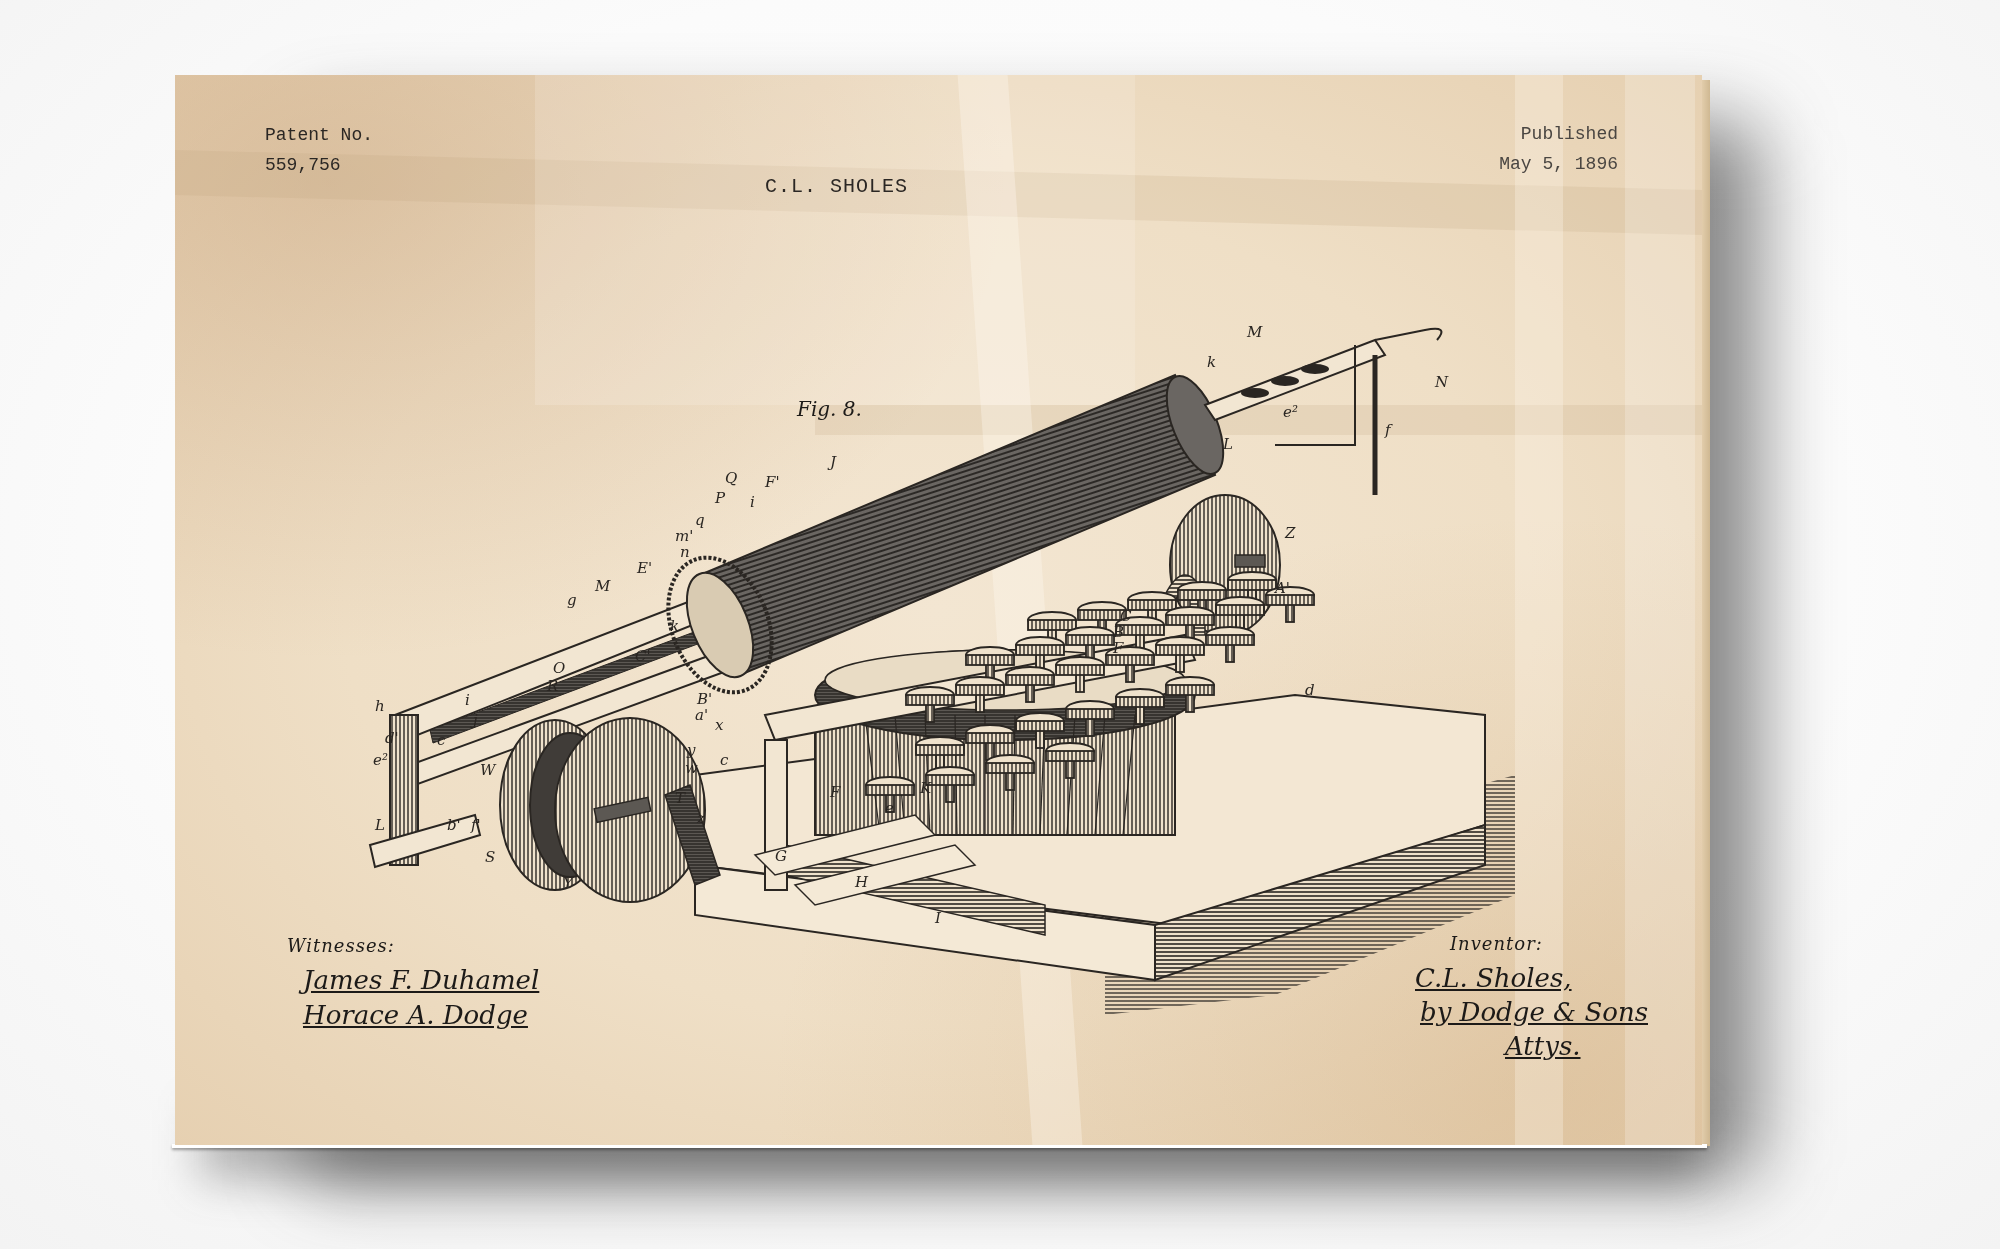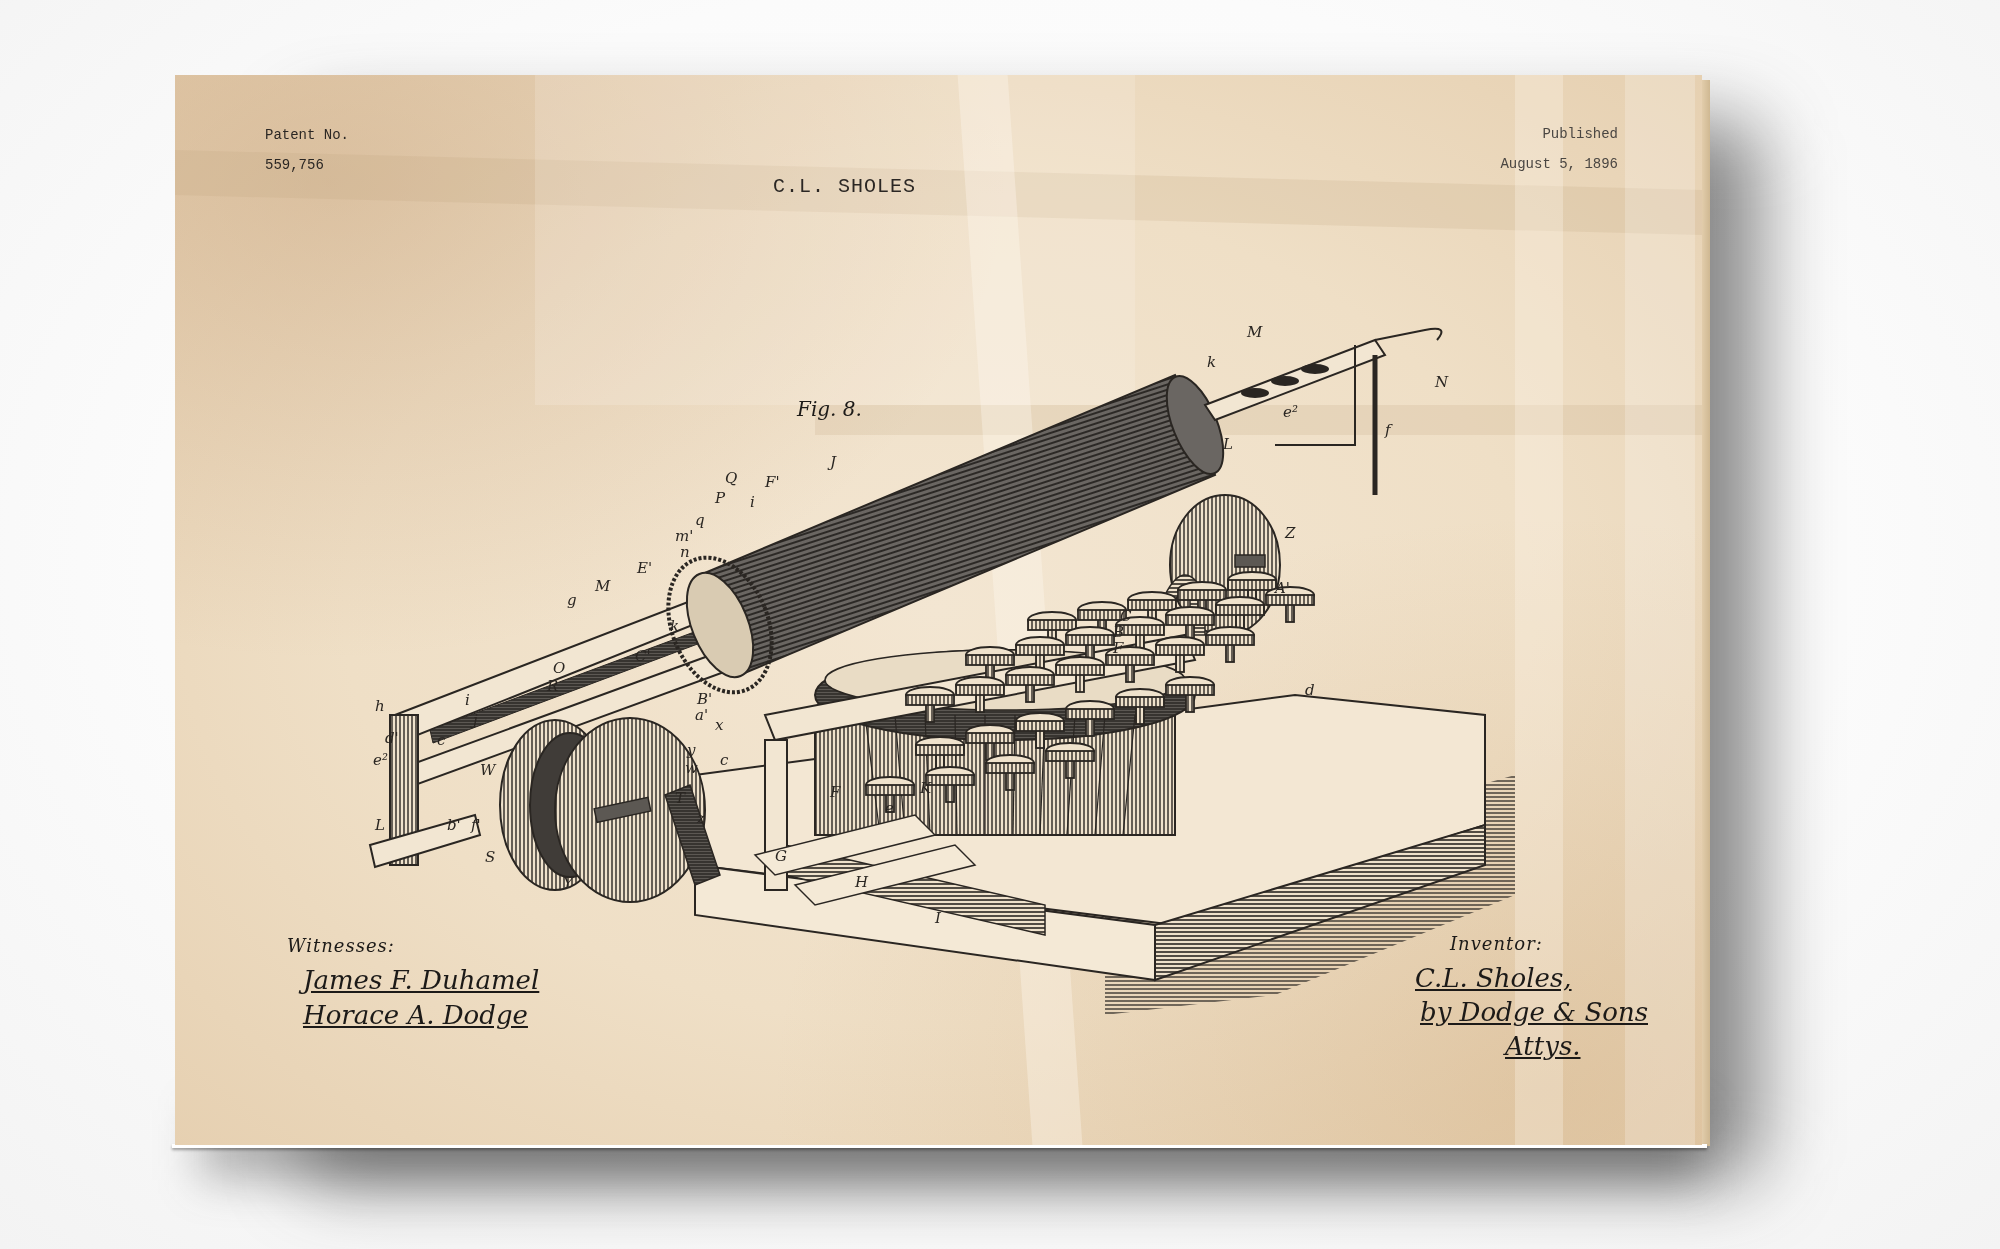--- a/index.html
+++ b/index.html
@@ -44,21 +44,21 @@
   .s2 { left:1340px; top:0; width:48px; height:1070px; background:rgba(255,250,240,0.30);}
   .s3 { left:0; top:95px; width:1527px; height:45px; transform:skewY(1.5deg); }
   .s4 { left:640px; top:330px; width:887px; height:30px; }
   .s5 { left:1450px; top:0; width:70px; height:1070px; background:rgba(255,255,255,0.22);}
   .s6 { left:360px; top:0; width:600px; height:330px; background:rgba(255,252,245,0.18);}
 
   .type {
     position:absolute; font-family:"Liberation Mono","DejaVu Sans Mono",monospace;
     color:#2b2724; white-space:nowrap;
   }
-  .hdr { font-size:14px; line-height:30px; }
+  .hdr { font-size:18px; line-height:30px; }
   .hdr-right { text-align:right; color:#4a4642; }
   .author { font-size:20px; letter-spacing:1px; }
   .title { font-size:44px; font-weight:bold; letter-spacing:2px; color:#3b3836; text-align:center; line-height:62px;}
   .script {
     position:absolute; font-family:"DejaVu Serif", serif; font-style:italic; color:#1c1a18; white-space:nowrap;
   }
   .lbl { font-size:18px; letter-spacing:1px; }
   .sig { font-size:26px;text-decoration:underline; }
   .fig { font-size:20px; }
 
@@ -83,24 +83,24 @@
   <div class="streak s5"></div>
   <div class="streak s6"></div>
 
   <div class="type hdr" style="left:90px; top:45px;">
     <div>Patent No.</div>
     <div>559,756</div>
   </div>
 
   <div class="type hdr hdr-right" style="right:84px; top:44px;">
     <div>Published</div>
-    <div>August 5, 1896</div>
+    <div>May 5, 1896</div>
   </div>
 
-  <div class="type author" style="left:16px; width:1527px; top:100px; text-align:center; margin-left:-110px;">C.L. SHOLES</div>
+  <div class="type author" style="left:8px; width:1527px; top:100px; text-align:center; margin-left:-110px;">C.L. SHOLES</div>
 
   <div class="script fig" style="left:622px; top:322px;">Fig. 8.</div>
 
   <svg class="drawing" viewBox="0 0 1527 1070">
     <defs>
       <pattern id="hatchH" width="6" height="4" patternUnits="userSpaceOnUse">
         <rect width="6" height="4" fill="#efe2cc"></rect>
         <line x1="0" y1="1" x2="6" y2="1" stroke="#2a2622" stroke-width="1.6"></line>
       </pattern>
       <pattern id="hatchV" width="4" height="6" patternUnits="userSpaceOnUse">

